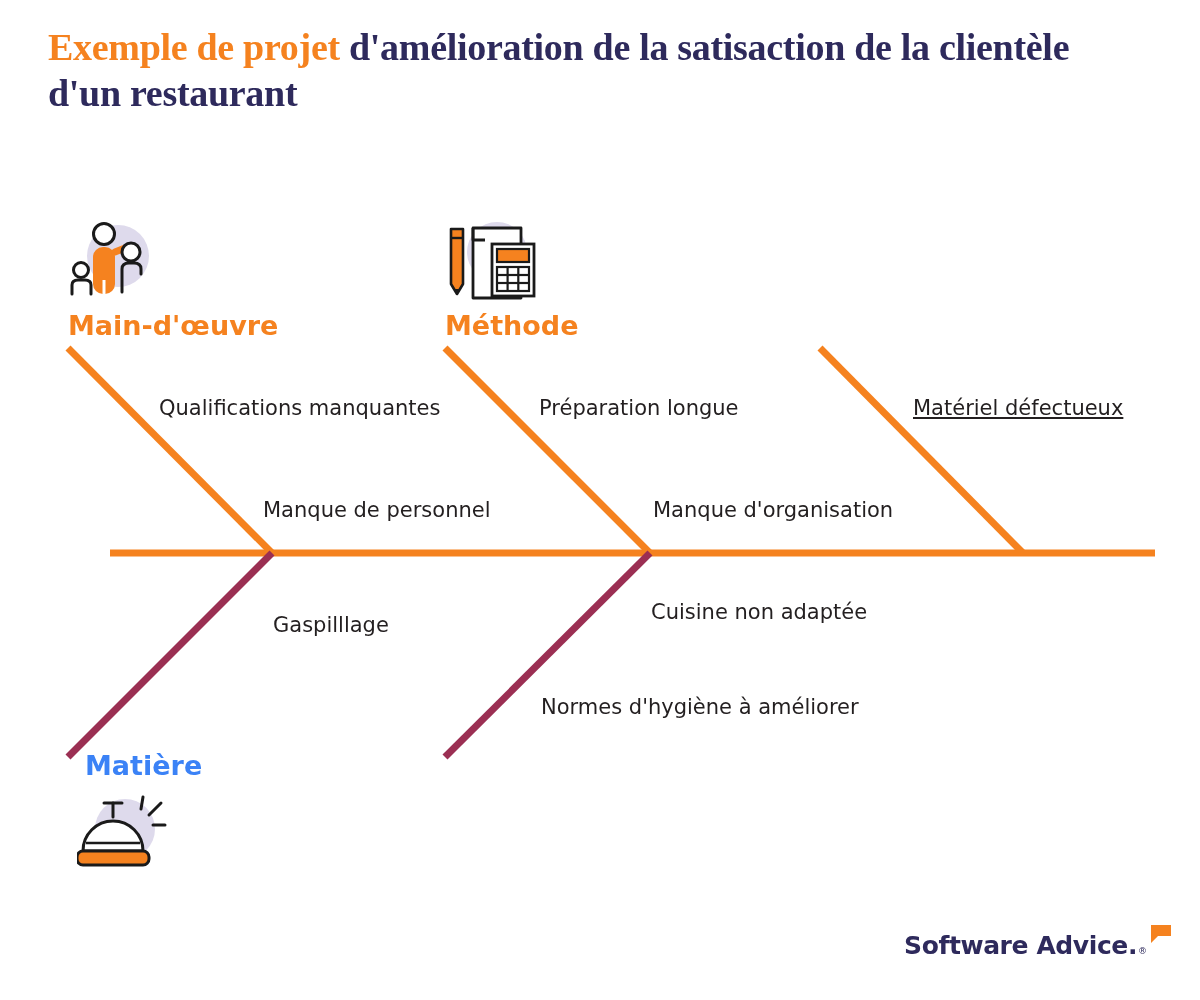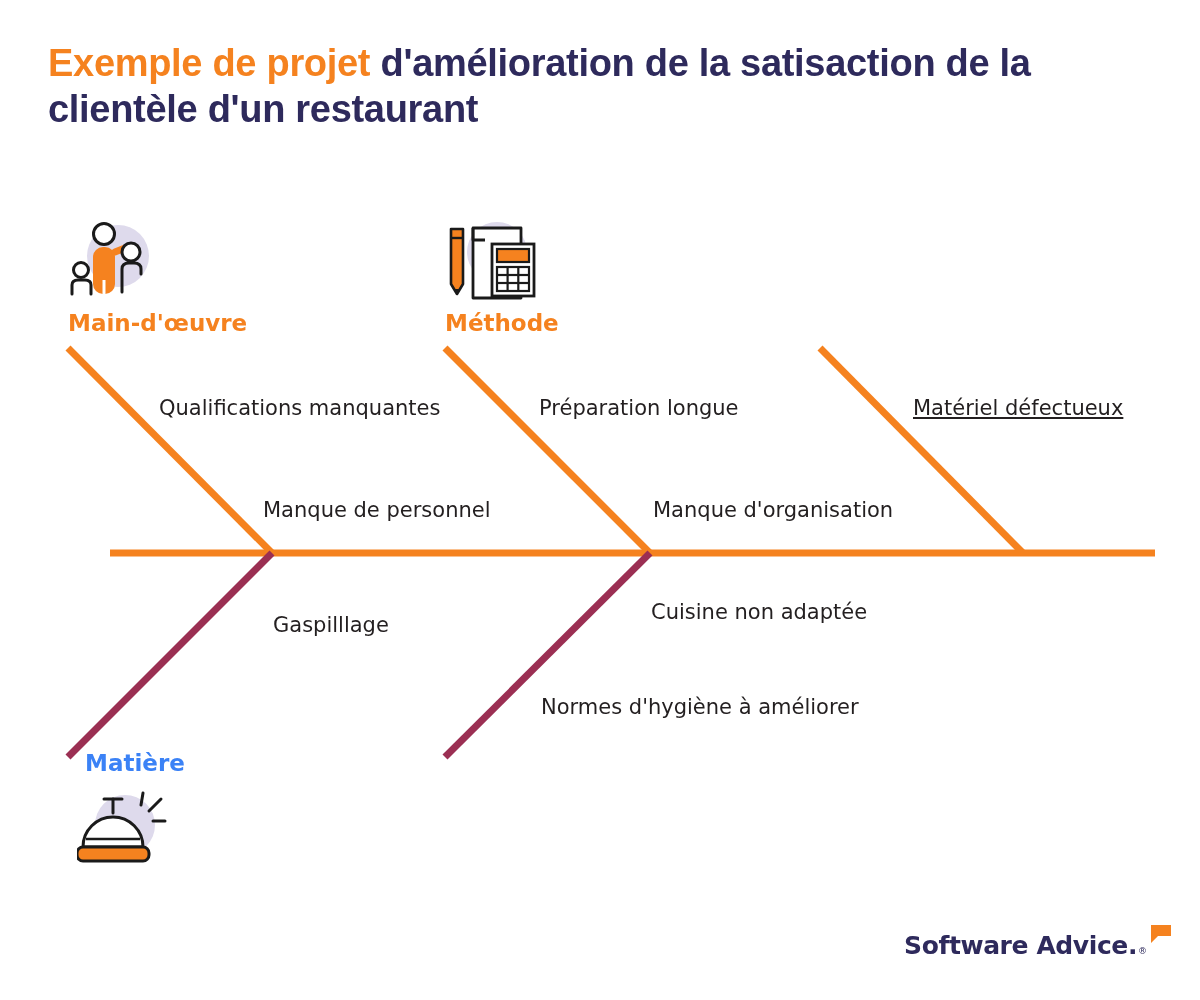--- a/index.html
+++ b/index.html
@@ -8,41 +8,41 @@
     background:#ffffff;
     font-family:"Liberation Sans", sans-serif;
     overflow:hidden;
     position:relative;
   }
   #stage{position:absolute;left:0;top:0;width:1200px;height:1000px;}
 
   
   .title{
     position:absolute;
-    left:48px; top:40px;
+    left:48px; top:24px;
     width:1030px;
-    font-family:Liberation Sans, sans-serif;
+    font-family:Liberation Serif, serif;
     font-weight:700;
     font-size:38px;
     line-height:1.22;
     letter-spacing:-0.3px;
     color:#2E2A5C;
   }
   .title .accent{color:#F5821F;}
 
   
   #bones{position:absolute;left:0;top:0;width:1200px;height:1000px;}
 
   
   .cat{position:absolute;}
   .cat .iconwrap{position:relative;width:96px;height:96px;}
   .cat .catlabel{
     font-family:"DejaVu Sans", sans-serif;
     font-weight:700;
-    font-size:23px;
+    font-size:27px;
     white-space:nowrap;
     line-height:1;
     text-align:center;
   }
   .cat.up .catlabel{color:#F5821F;margin-top:4px;}
   .cat.down .catlabel{color:#3b82f6;margin-bottom:6px;}
 
   
   .cause{
     position:absolute;

